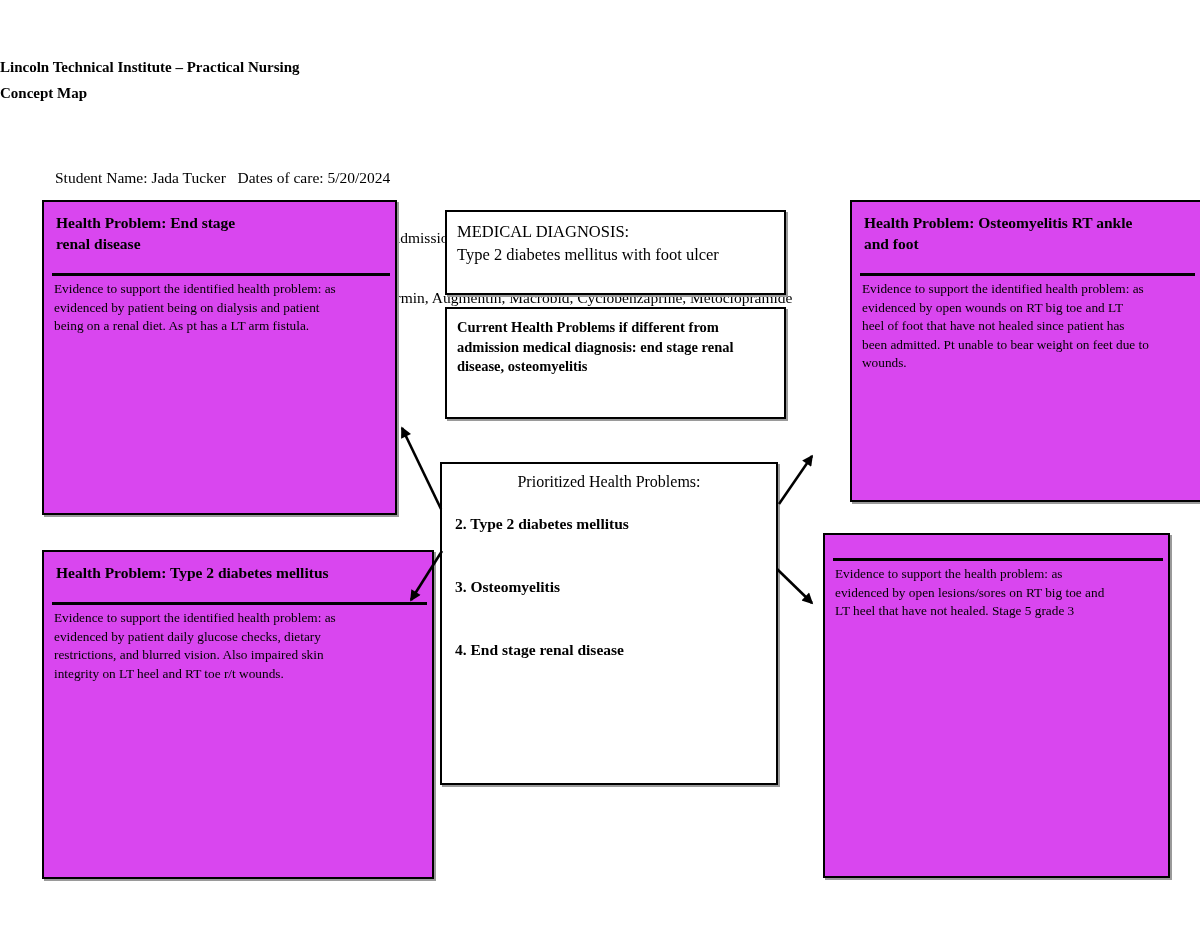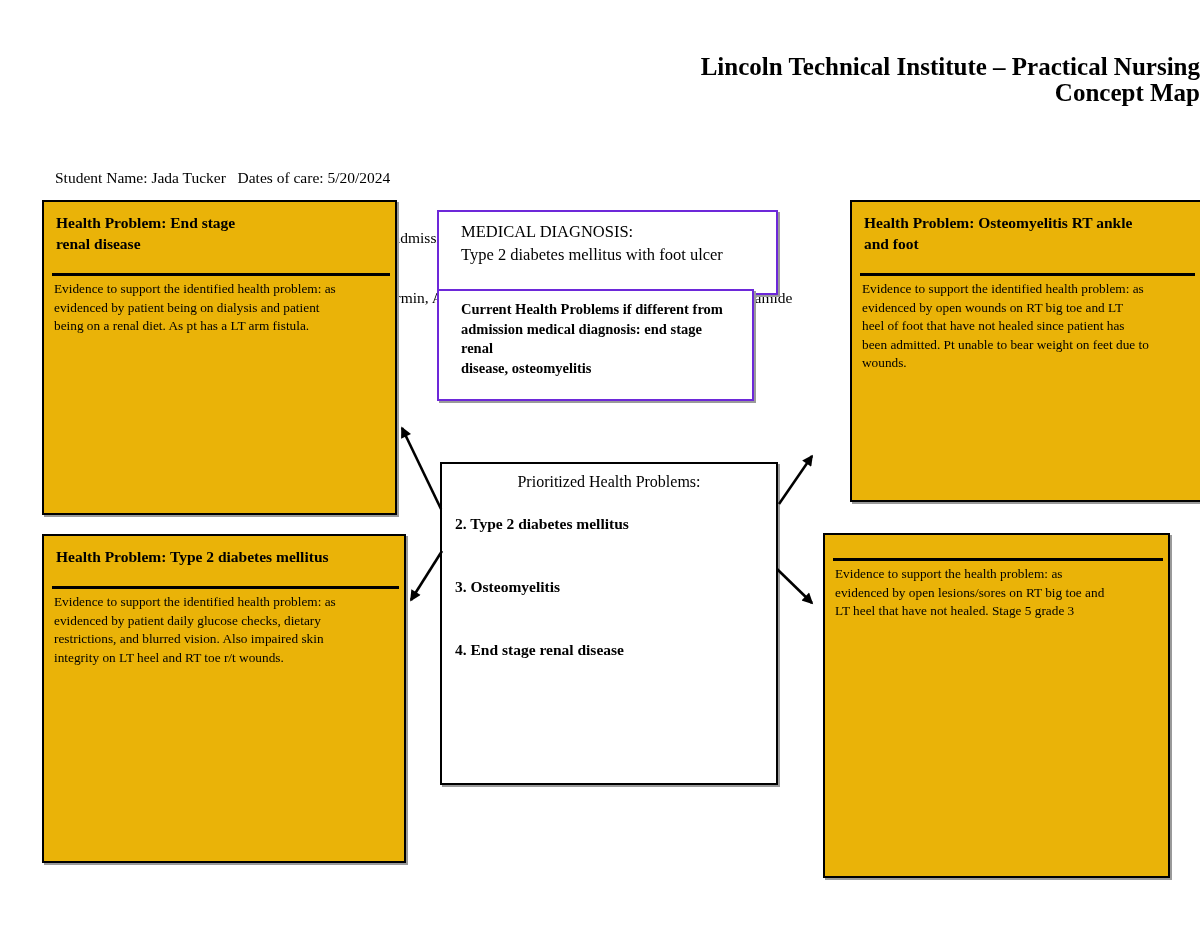--- a/index.html
+++ b/index.html
@@ -10,37 +10,37 @@
     background: #ffffff;
     color: #000000;
     font-family: "Liberation Serif", "DejaVu Serif", serif;
     overflow: hidden;
   }
   .doc-title {
     position: absolute;
     top: 54px;
     left: 0;
     width: 100%;
-    text-align: right;
+    text-align: left;
     font-weight: bold;
-    font-size: 25px;
+    font-size: 15px;
     line-height: 26px;
   }
   .student-info {
     position: absolute;
     left: 55px;
     top: 128px;
     font-size: 15.5px;
     line-height: 20px;
     white-space: pre-wrap;
   }
   .hp-box {
     position: absolute;
     border: 2px solid #000;
-    background: #eab308;
+    background: #d946ef;
     box-shadow: 2px 2px 0 #9a9a9a;
     box-sizing: border-box;
   }
   .hp-title {
     font-weight: bold;
     font-size: 15.5px;
     line-height: 21px;
     padding: 10px 12px 0 12px;
     white-space: pre-line;
   }
@@ -52,25 +52,26 @@
   .hp-sep.sep-late { margin-top: 23px; }
   .hp-evidence {
     font-size: 13.3px;
     line-height: 18.6px;
     margin-top: 4px;
     padding: 0 8px 0 10px;
     white-space: pre-line;
   }
   .meddx-box {
     position: absolute;
-    border: 2px solid #6d28d9;
+    border: 2px solid #000000;
     background: #fff;
     box-shadow: 2px 2px 0 #9a9a9a;
     box-sizing: border-box;
-    padding: 8px 22px;
+    padding: 8px 10px;
+    margin-left: 8px;
   }
   .meddx-text {
     font-size: 16.5px;
     line-height: 23px;
   }
   .current-text {
     font-weight: bold;
     font-size: 14.5px;
     line-height: 19.5px;
     white-space: pre-line;
@@ -123,35 +124,35 @@
 
   <div class="hp-box" style="left:42px; top:200px; width:355px; height:315px;">
     <div class="hp-title">Health Problem: End stage
 renal disease</div>
     <div class="hp-sep"></div>
     <div class="hp-evidence">Evidence to support the identified health problem: as
 evidenced by patient being on dialysis and patient
 being on a renal diet. As pt has a LT arm fistula.</div>
   </div>
 
-  <div class="hp-box" style="left:42px; top:534px; width:364px; height:329px;">
+  <div class="hp-box" style="left:42px; top:550px; width:392px; height:329px;">
     <div class="hp-title">Health Problem: Type 2 diabetes mellitus</div>
     <div class="hp-sep"></div>
     <div class="hp-evidence">Evidence to support the identified health problem: as
 evidenced by patient daily glucose checks, dietary
 restrictions, and blurred vision. Also impaired skin
 integrity on LT heel and RT toe r/t wounds.</div>
   </div>
 
   <div class="meddx-box" style="left:437px; top:210px; width:341px; height:85px;">
     <div class="meddx-text">MEDICAL DIAGNOSIS:</div>
     <div class="meddx-text">Type 2 diabetes mellitus with foot ulcer</div>
   </div>
 
-  <div class="meddx-box" style="left:437px; top:289px; width:317px; height:112px; padding-top:9px;">
+  <div class="meddx-box" style="left:437px; top:307px; width:341px; height:112px; padding-top:9px;">
     <div class="current-text">Current Health Problems if different from
 admission medical diagnosis: end stage renal
 disease, osteomyelitis</div>
   </div>
 
   <div class="prioritized-box" style="left:440px; top:462px; width:338px; height:323px;">
     <div class="prioritized-title">Prioritized Health Problems:</div>
     <ul class="prioritized-list">
       <li>2. Type 2 diabetes mellitus</li>
       <li>3. Osteomyelitis</li>

